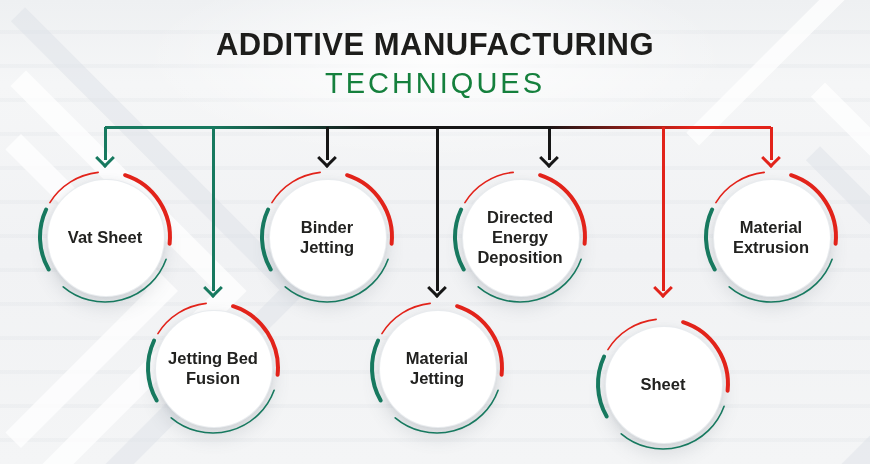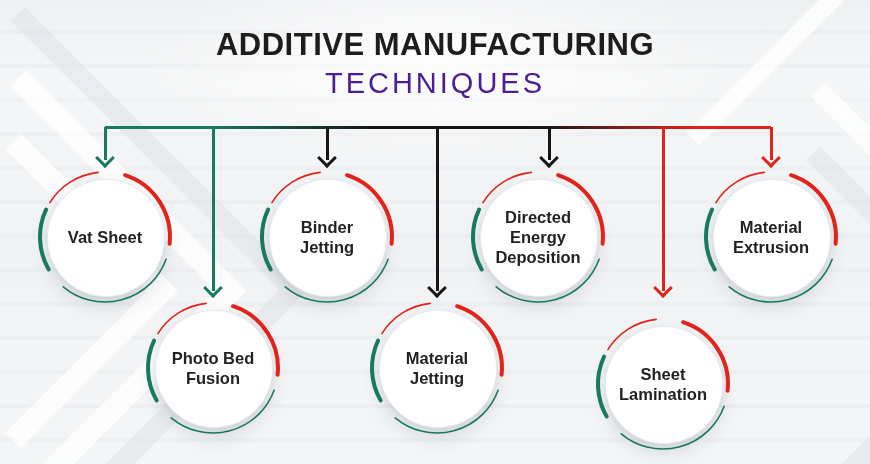--- a/index.html
+++ b/index.html
@@ -21,37 +21,37 @@
   .chev.g{border-color:rgba(220,225,230,.45);}
   .c1{width:200px;height:200px;border-top-width:22px;border-right-width:22px;left:-90px;top:180px;}
   .c2{width:290px;height:290px;border-top-width:22px;border-right-width:22px;left:-130px;top:135px;}
   .c3{width:380px;height:380px;border-top-width:20px;border-right-width:20px;left:-175px;top:90px;}
   .c4{width:240px;height:240px;border-top-width:20px;border-right-width:20px;left:690px;top:200px;}
   .c5{width:330px;height:330px;border-top-width:20px;border-right-width:20px;left:650px;top:155px;}
   .c6{width:260px;height:260px;border-top-width:18px;border-right-width:18px;left:560px;top:-190px;}
   
   .title{position:absolute;top:26px;left:0;width:100%;text-align:center;color:var(--text,#1d1d1b);}
   .title .l1{font-size:31px;font-weight:700;letter-spacing:.5px;line-height:1.2;}
-  .title .l2{font-size:29px;font-weight:400;letter-spacing:3px;line-height:1.2;margin-top:3px;color:#4c1d95;}
+  .title .l2{font-size:29px;font-weight:400;letter-spacing:3px;line-height:1.2;margin-top:3px;color:#15803d;}
   
   .hbar{position:absolute;left:105px;top:126px;width:666px;height:3px;
     background:linear-gradient(90deg,var(--green) 0%,var(--green) 16%,var(--black) 40%,var(--black) 66%,var(--red) 88%,var(--red) 100%);}
   .drop{position:absolute;width:3px;top:127px;}
   .drop.short{height:33px;}
   .drop.long{height:164px;}
   .drop.cg{background:var(--green);} .drop.cb{background:var(--black);} .drop.cr{background:var(--red);}
   .arr{position:absolute;width:11px;height:11px;border-right:3px solid;border-bottom:3px solid;transform:rotate(45deg);}
   .arr.short{top:151px;} .arr.long{top:281px;}
   .arr.cg{border-color:var(--green);} .arr.cb{border-color:var(--black);} .arr.cr{border-color:var(--red);}
   .d1{left:103.5px;} .d2{left:211.5px;} .d3{left:325.5px;} .d4{left:435.5px;} .d5{left:547.5px;} .d6{left:661.5px;} .d7{left:769.5px;}
   .a1{left:98px;} .a2{left:206px;} .a3{left:320px;} .a4{left:430px;} .a5{left:542px;} .a6{left:656px;} .a7{left:764px;}
   
   .node{position:absolute;width:140px;height:140px;}
   .pos-1{left:35px;top:167px;} .pos-2{left:143px;top:298px;} .pos-3{left:257px;top:167px;}
-  .pos-4{left:367px;top:298px;} .pos-5{left:468px;top:167px;} .pos-6{left:593px;top:314px;}
+  .pos-4{left:367px;top:298px;} .pos-5{left:450px;top:167px;} .pos-6{left:593px;top:314px;}
   .pos-7{left:701px;top:167px;}
   .disc{position:absolute;left:12px;top:12px;width:116px;height:116px;border-radius:50%;
     background:#fff;border:1px solid rgba(215,220,225,.55);
     box-shadow:0 10px 18px rgba(90,100,110,.16), 0 2px 6px rgba(90,100,110,.10);}
   .ring{position:absolute;inset:0;width:140px;height:140px;}
   .arc{fill:none;stroke-linecap:round;}
   .arc.tkr{stroke:var(--red);stroke-width:4;}
   .arc.tnr{stroke:var(--red);stroke-width:1.6;}
   .arc.tkg{stroke:var(--green);stroke-width:4;}
   .arc.tng{stroke:var(--green);stroke-width:1.6;}
@@ -106,21 +106,21 @@
 
 <div class="node pos-2">
   <div class="disc"></div>
   <svg class="ring" viewBox="0 0 140 140">
     <path class="arc tnr" d="M 14.9 35.6 A 65 65 0 0 1 63.2 5.4"></path>
     <path class="arc tkr" d="M 90.1 8.2 A 65 65 0 0 1 134.6 76.8"></path>
     <path class="arc tkg" d="M 13.7 102.5 A 65 65 0 0 1 11.1 42.5"></path>
     <path class="arc tng" d="M 131.1 92.2 A 65 65 0 0 1 28.2 119.8"></path>
   </svg>
   <div class="label">
-    <span>Photo Bed</span>
+    <span>Jetting Bed</span>
     <span>Fusion</span>
   </div>
 </div>
 
 <div class="node pos-3">
   <div class="disc"></div>
   <svg class="ring" viewBox="0 0 140 140">
     <path class="arc tnr" d="M 14.9 35.6 A 65 65 0 0 1 63.2 5.4"></path>
     <path class="arc tkr" d="M 90.1 8.2 A 65 65 0 0 1 134.6 76.8"></path>
     <path class="arc tkg" d="M 13.7 102.5 A 65 65 0 0 1 11.1 42.5"></path>
@@ -163,21 +163,20 @@
 <div class="node pos-6">
   <div class="disc"></div>
   <svg class="ring" viewBox="0 0 140 140">
     <path class="arc tnr" d="M 14.9 35.6 A 65 65 0 0 1 63.2 5.4"></path>
     <path class="arc tkr" d="M 90.1 8.2 A 65 65 0 0 1 134.6 76.8"></path>
     <path class="arc tkg" d="M 13.7 102.5 A 65 65 0 0 1 11.1 42.5"></path>
     <path class="arc tng" d="M 131.1 92.2 A 65 65 0 0 1 28.2 119.8"></path>
   </svg>
   <div class="label">
     <span>Sheet</span>
-    <span>Lamination</span>
   </div>
 </div>
 
 <div class="node pos-7">
   <div class="disc"></div>
   <svg class="ring" viewBox="0 0 140 140">
     <path class="arc tnr" d="M 14.9 35.6 A 65 65 0 0 1 63.2 5.4"></path>
     <path class="arc tkr" d="M 90.1 8.2 A 65 65 0 0 1 134.6 76.8"></path>
     <path class="arc tkg" d="M 13.7 102.5 A 65 65 0 0 1 11.1 42.5"></path>
     <path class="arc tng" d="M 131.1 92.2 A 65 65 0 0 1 28.2 119.8"></path>

